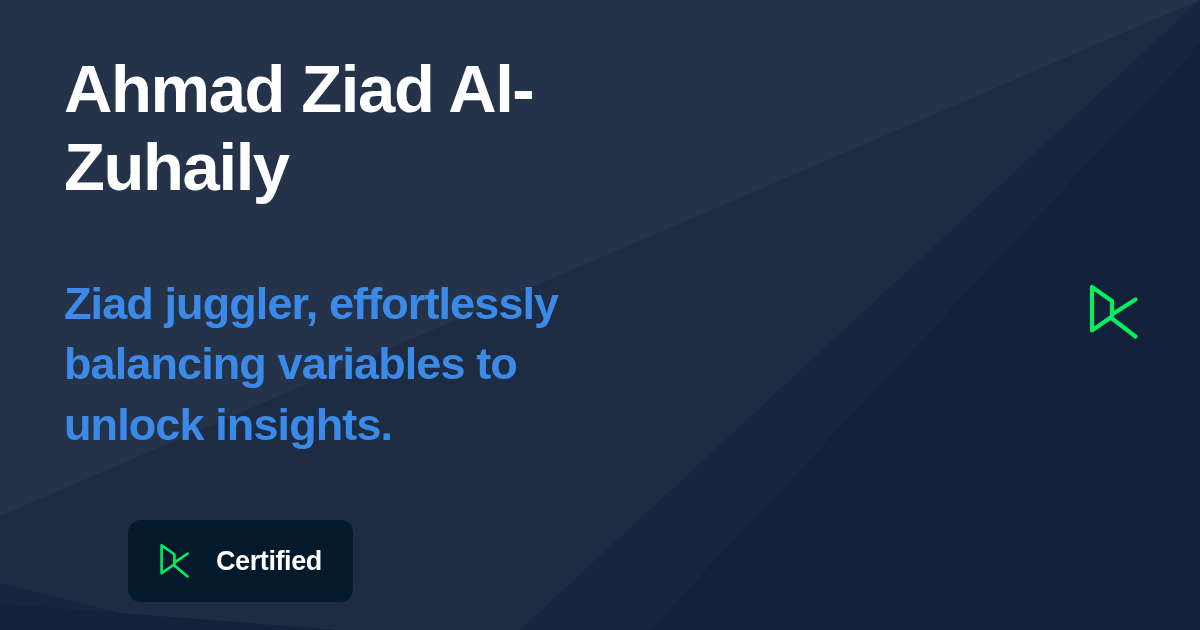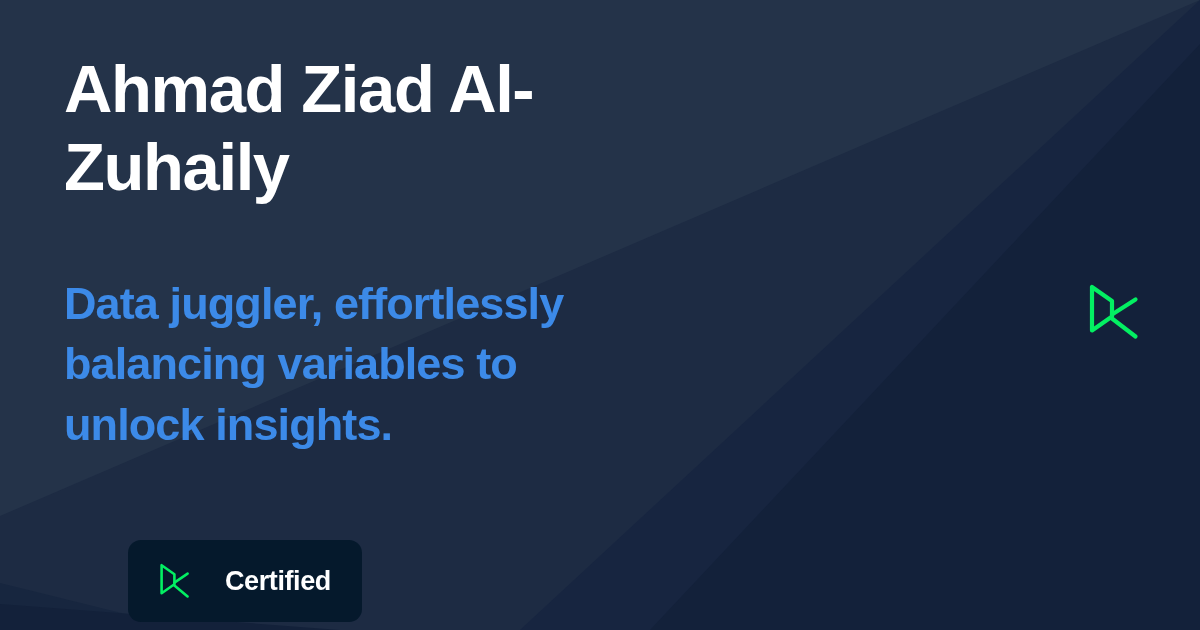--- a/index.html
+++ b/index.html
@@ -66,25 +66,24 @@
   }
 
   
   #certified-badge {
     position: absolute;
     left: 64px;
     top: 508px;
     height: 82px;
     display: inline-flex;
     align-items: center;
-    gap: 35px;
+    gap: 26px;
     padding: 0 31px;
     background: #05192c;
     border-radius: 13px;
-    margin-top: 20px;
   }
 
   #certified-badge .badge-label {
     font-size: 27px;
     font-weight: bold;
     letter-spacing: -0.4px;
     color: #ffffff;
     white-space: nowrap;
   }
 
@@ -110,21 +109,21 @@
       <polygon points="1200,44 1200,630 650,630" fill="#13213a"></polygon>
       <polygon points="0,630 190,630 0,583" fill="#17263f"></polygon>
       <polygon points="0,630 340,630 0,604" fill="#13213a"></polygon>
     </svg>
   </div>
 
   <div id="content">
 
     <h1 id="profile-name">Ahmad Ziad Al-Zuhaily</h1>
 
-    <p id="profile-tagline">Data juggler, effortlessly balancing variables to unlock insights.</p>
+    <p id="profile-tagline">Ziad juggler, effortlessly balancing variables to unlock insights.</p>
 
     <div id="certified-badge">
       <span>
         <svg class="badge-mark" width="31" height="37" viewBox="0 0 31 37" xmlns="http://www.w3.org/2000/svg">
           <g fill="none" stroke="#03ef62" stroke-width="2.6" stroke-linejoin="round" stroke-linecap="round">
             <path d="M2.6 2.2 L2.6 30.2 L15.4 21.2 L15.4 11.2 Z"></path>
             <path d="M28.6 10.6 L15.4 19.6"></path>
             <path d="M15.4 22.4 L28.6 33.4"></path>
           </g>
         </svg>

